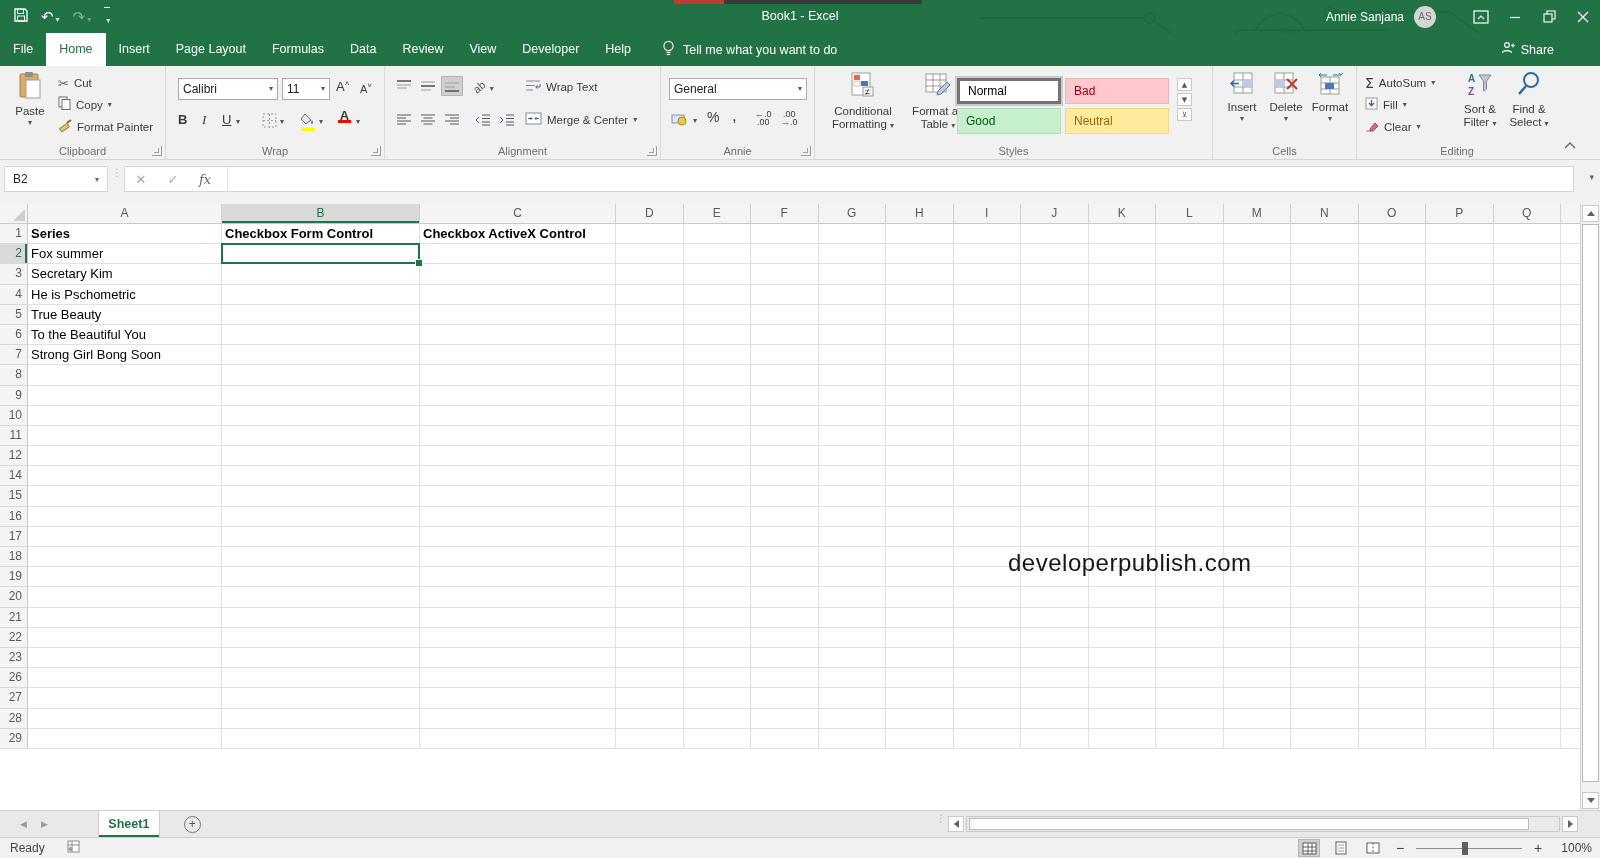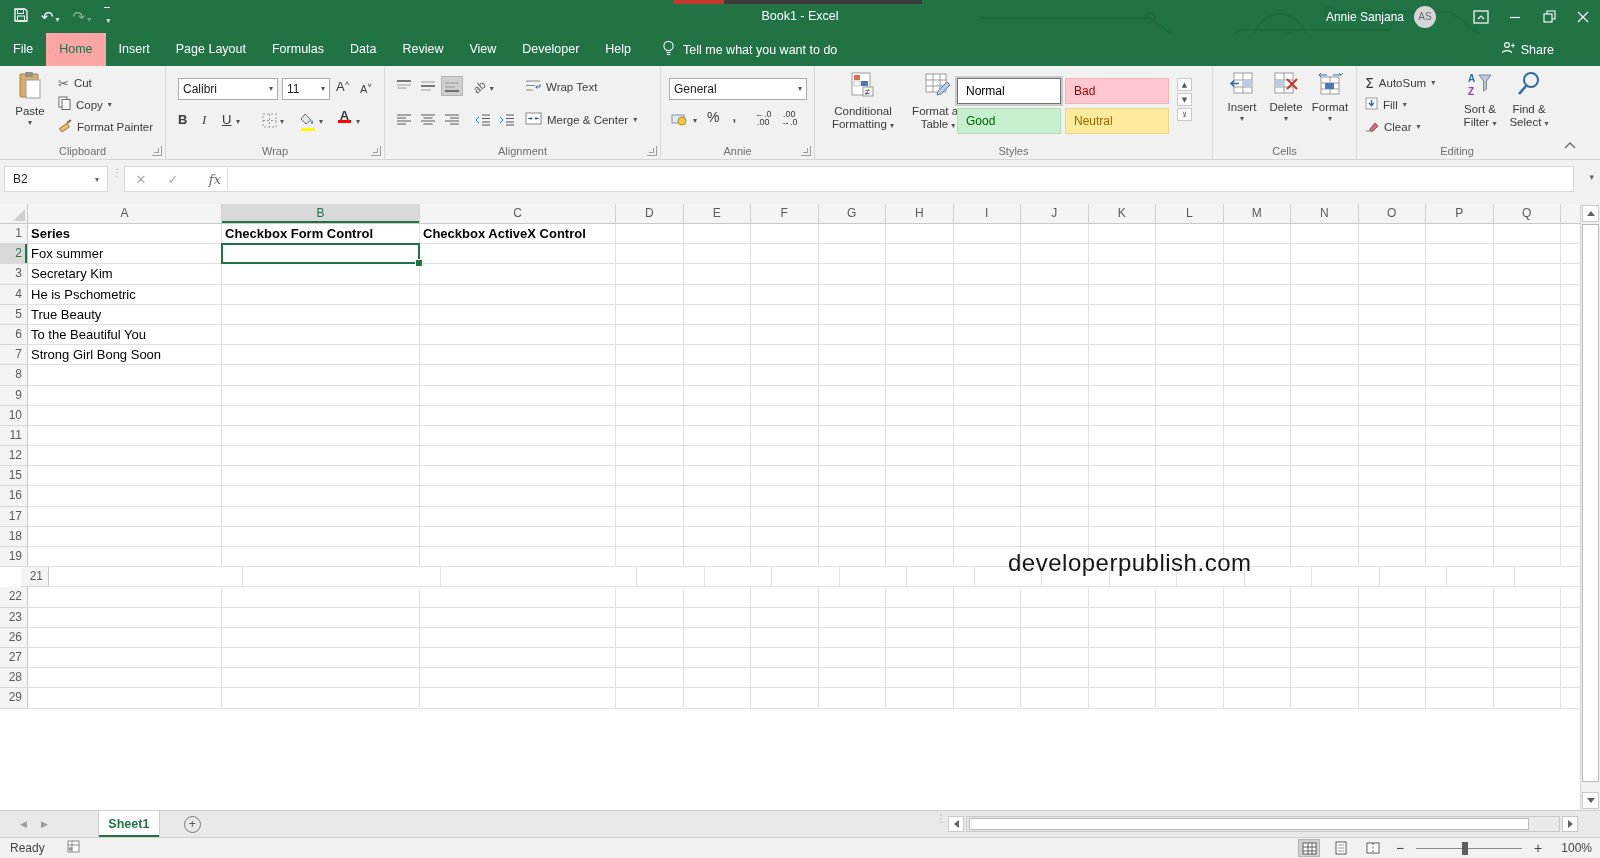--- a/index.html
+++ b/index.html
@@ -20,52 +20,52 @@
   .tb-title { position:absolute; left:0; right:0; top:0; height:33px; line-height:33px; text-align:center; font-size:12.5px; z-index:1; }
   .tb-right { position:absolute; right:0; top:0; height:33px; display:flex; align-items:center; z-index:2; }
   .tb-user { font-size:12px; margin-right:10px; }
   .avatar { width:22px; height:22px; border-radius:50%; background:#d6d6d6; color:#6b6b6b; font-size:10px; display:flex; align-items:center; justify-content:center; margin-right:28px; }
   .winbtn { width:34px; height:33px; display:flex; align-items:center; justify-content:center; }
   .winbtn svg { display:block; }
 
   
   .tabrow { position:relative; height:33px; background:#217346; display:flex; align-items:stretch; z-index:1; }
   .rtab { padding:0 13px; line-height:33px; font-size:12.5px; color:#fff; cursor:default; }
-  .rtab.active { background:#fca5a5; color:#217346; font-weight:400; }
+  .rtab.active { background:#ffffff; color:#217346; font-weight:400; }
   .tellme { display:flex; align-items:center; gap:8px; margin-left:18px; color:#fff; font-size:12.5px; }
   .share { position:absolute; right:46px; top:0; height:33px; display:flex; align-items:center; gap:6px; color:#fff; font-size:12.5px; }
 
   
   .ribbon { position:relative; height:94px; background:#f1f1f1; border-bottom:1px solid #d5d5d5; display:flex; }
   .rgroup { position:relative; height:100%; border-right:1px solid #dadada; flex:none; }
   .rgroup-label { position:absolute; bottom:2px; left:0; right:0; text-align:center; font-size:11px; color:#6e6e6e; }
   .launcher { position:absolute; right:3px; bottom:3px; width:10px; height:10px; border-left:1px solid #8a8a8a; border-top:1px solid #8a8a8a; transform:rotate(180deg); opacity:.8; }
   .launcher::after { content:""; position:absolute; left:2px; top:2px; width:4px; height:4px; border-left:1px solid #8a8a8a; border-top:1px solid #8a8a8a; }
   .abs { position:absolute; }
   .btn-label { font-size:11.5px; color:#3b3b3b; white-space:nowrap; }
   .caret-s { display:inline-block; font-size:8px; color:#555; font-family:"DejaVu Sans",sans-serif; line-height:1; }
   .bigbtn { display:flex; flex-direction:column; align-items:center; gap:2px; text-align:center; }
   .smallrow { display:flex; align-items:center; gap:5px; height:20px; }
   .combo { background:#fff; border:1px solid #ababab; height:22px; display:flex; align-items:center; font-size:12px; color:#222; padding:0 4px; justify-content:space-between; }
   .sqbtn { width:22px; height:20px; display:flex; align-items:center; justify-content:center; }
   .pressed { background:#cfcfcf; border:1px solid #b5b5b5; }
   .two-line { font-size:11.5px; color:#3b3b3b; line-height:13px; text-align:center; }
   .style-chip { width:104px; height:26px; font-size:12px; display:flex; align-items:center; padding:0 8px; border:1px solid rgba(0,0,0,.08); cursor:default; }
-  .style-chip.sel { border:1px solid #737373; box-shadow:0 0 0 2px #cacaca; }
+  .style-chip.sel { border:3px solid #737373; box-shadow:0 0 0 2px #cacaca; }
   .gal-scroll { width:15px; height:13px; background:#fdfdfd; border:1px solid #c9c9c9; display:flex; align-items:center; justify-content:center; font-size:7px; color:#555; font-family:"DejaVu Sans",sans-serif; }
 
   
   .formulabar { position:relative; height:44px; background:#f1f1f1; }
   .namebox { position:absolute; left:4px; top:6px; width:104px; height:26px; background:#fff; border:1px solid #d6d6d6; display:flex; align-items:center; }
   .namebox .nb-text { flex:1; font-size:12px; color:#222; padding-left:8px; }
   .nb-caret { width:20px; text-align:center; font-size:8px; color:#666; font-family:"DejaVu Sans",sans-serif; }
   .fb-dots { position:absolute; left:112px; top:10px; width:6px; height:18px; color:#b0b0b0; font-size:10px; line-height:5px; letter-spacing:0; }
   .fb-main { position:absolute; left:124px; top:6px; right:26px; height:26px; background:#fff; border:1px solid #d6d6d6; display:flex; align-items:center; }
   .fb-btn { width:32px; text-align:center; font-size:13px; color:#a9a9a9; }
-  .fb-fx { font-family:"DejaVu Serif","Liberation Serif",serif; font-style:italic; color:#6a6a6a; font-size:13px;text-align:right; }
+  .fb-fx { font-family:"DejaVu Serif","Liberation Serif",serif; font-style:italic; color:#6a6a6a; font-size:13px; }
   .fb-sep { width:1px; height:26px; background:#e0e0e0; margin-left:6px; }
   .fb-input { flex:1; font-size:12.5px; color:#222; padding-left:6px; }
   .fb-chev { position:absolute; right:6px; top:12px; font-size:9px; color:#666; font-family:"DejaVu Sans",sans-serif; }
 
   
   .sheetwrap { position:relative; height:606px; display:flex; }
   .gridpane { position:relative; width:1580px; height:606px; overflow:hidden; background:#fff; }
   .colhdr { display:flex; height:20px; }
   .corner { width:28px; height:20px; background:#f4f4f4; border-right:1px solid #c9c9c9; border-bottom:1px solid #c9c9c9; position:relative; }
   .corner::after { content:""; position:absolute; right:2px; bottom:2px; border-left:12px solid transparent; border-bottom:12px solid #cfcfcf; }
@@ -840,20 +840,41 @@
             <div class="cell" style="width: 67.5px;"></div>
             <div class="cell" style="width: 67.5px;"></div>
             <div class="cell" style="width: 67.5px;"></div>
             <div class="cell" style="width: 67.5px;"></div>
             <div class="cell" style="width: 67.5px;"></div>
             <div class="cell" style="width: 67.5px;"></div>
             <div class="cell" style="width: 67.5px;"></div>
             <div class="cell fill"></div>
           </div>
           <div class="grow" style="height: 20.2px;">
+            <div class="rh">14</div>
+            <div class="cell" style="width: 194px;"></div>
+            <div class="cell" style="width: 198px;"></div>
+            <div class="cell" style="width: 196px;"></div>
+            <div class="cell" style="width: 67.5px;"></div>
+            <div class="cell" style="width: 67.5px;"></div>
+            <div class="cell" style="width: 67.5px;"></div>
+            <div class="cell" style="width: 67.5px;"></div>
+            <div class="cell" style="width: 67.5px;"></div>
+            <div class="cell" style="width: 67.5px;"></div>
+            <div class="cell" style="width: 67.5px;"></div>
+            <div class="cell" style="width: 67.5px;"></div>
+            <div class="cell" style="width: 67.5px;"></div>
+            <div class="cell" style="width: 67.5px;"></div>
+            <div class="cell" style="width: 67.5px;"></div>
+            <div class="cell" style="width: 67.5px;"></div>
+            <div class="cell" style="width: 67.5px;"></div>
+            <div class="cell" style="width: 67.5px;"></div>
+            <div class="cell fill"></div>
+          </div>
+          <div class="grow" style="height: 20.2px;">
             <div class="rh">15</div>
             <div class="cell" style="width: 194px;"></div>
             <div class="cell" style="width: 198px;"></div>
             <div class="cell" style="width: 196px;"></div>
             <div class="cell" style="width: 67.5px;"></div>
             <div class="cell" style="width: 67.5px;"></div>
             <div class="cell" style="width: 67.5px;"></div>
             <div class="cell" style="width: 67.5px;"></div>
             <div class="cell" style="width: 67.5px;"></div>
             <div class="cell" style="width: 67.5px;"></div>
@@ -944,21 +965,42 @@
             <div class="cell" style="width: 67.5px;"></div>
             <div class="cell" style="width: 67.5px;"></div>
             <div class="cell" style="width: 67.5px;"></div>
             <div class="cell" style="width: 67.5px;"></div>
             <div class="cell" style="width: 67.5px;"></div>
             <div class="cell" style="width: 67.5px;"></div>
             <div class="cell" style="width: 67.5px;"></div>
             <div class="cell" style="width: 67.5px;"></div>
             <div class="cell fill"></div>
           </div>
-          <div class="grow" style="height: 20.2px; margin-left: 21px;">
+          <div class="grow" style="height: 20.2px;">
+            <div class="rh">20</div>
+            <div class="cell" style="width: 194px;"></div>
+            <div class="cell" style="width: 198px;"></div>
+            <div class="cell" style="width: 196px;"></div>
+            <div class="cell" style="width: 67.5px;"></div>
+            <div class="cell" style="width: 67.5px;"></div>
+            <div class="cell" style="width: 67.5px;"></div>
+            <div class="cell" style="width: 67.5px;"></div>
+            <div class="cell" style="width: 67.5px;"></div>
+            <div class="cell" style="width: 67.5px;"></div>
+            <div class="cell" style="width: 67.5px;"></div>
+            <div class="cell" style="width: 67.5px;"></div>
+            <div class="cell" style="width: 67.5px;"></div>
+            <div class="cell" style="width: 67.5px;"></div>
+            <div class="cell" style="width: 67.5px;"></div>
+            <div class="cell" style="width: 67.5px;"></div>
+            <div class="cell" style="width: 67.5px;"></div>
+            <div class="cell" style="width: 67.5px;"></div>
+            <div class="cell fill"></div>
+          </div>
+          <div class="grow" style="height: 20.2px;">
             <div class="rh">21</div>
             <div class="cell" style="width: 194px;"></div>
             <div class="cell" style="width: 198px;"></div>
             <div class="cell" style="width: 196px;"></div>
             <div class="cell" style="width: 67.5px;"></div>
             <div class="cell" style="width: 67.5px;"></div>
             <div class="cell" style="width: 67.5px;"></div>
             <div class="cell" style="width: 67.5px;"></div>
             <div class="cell" style="width: 67.5px;"></div>
             <div class="cell" style="width: 67.5px;"></div>

